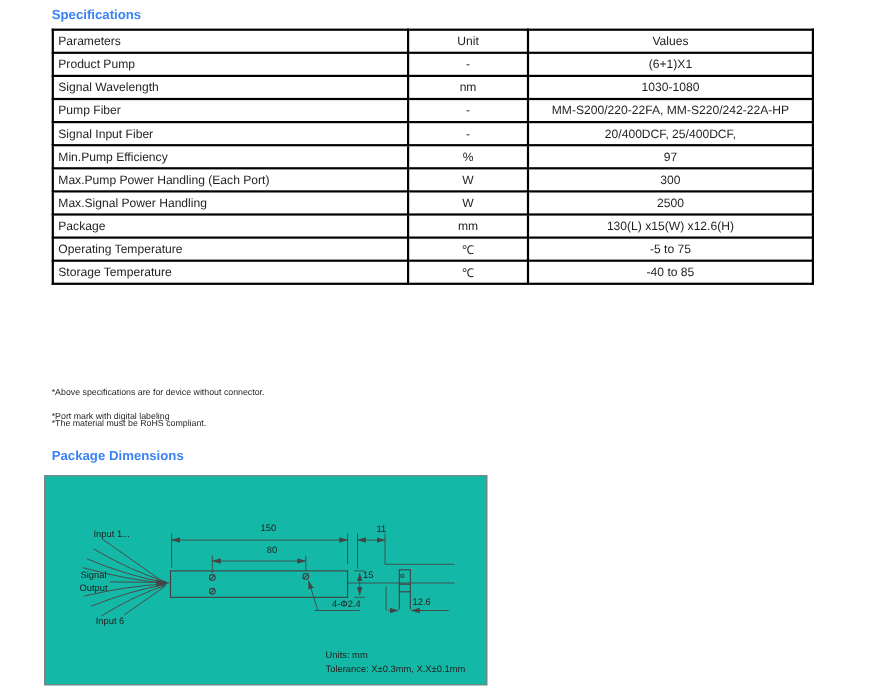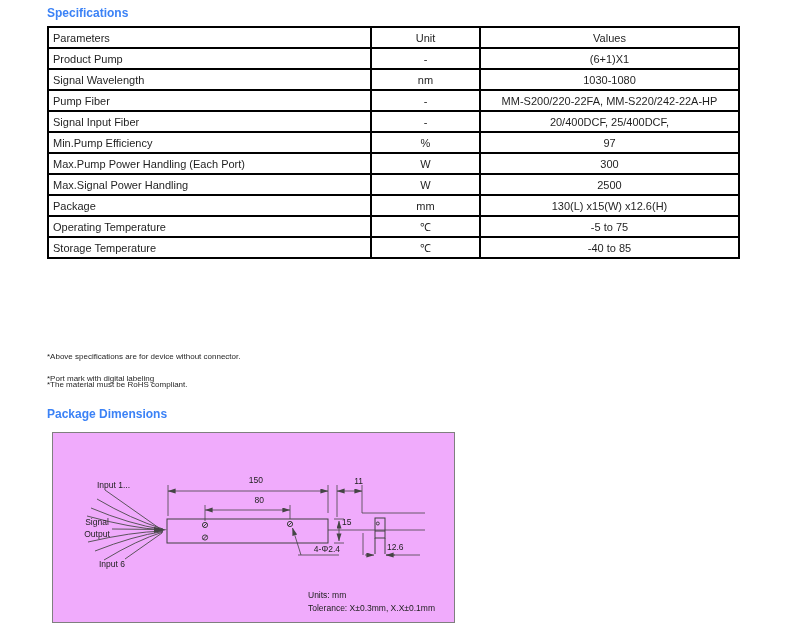--- a/index.html
+++ b/index.html
@@ -21,22 +21,22 @@
     border:2px solid #000;height:19px;font-size:11px;color:#1f1f1f;
     padding:0 4px;white-space:nowrap;overflow:hidden;
   }
   table.spec td.c{text-align:center;}
   .note{
     position:absolute;left:47px;font-size:8px;color:#1f1f1f;
   }
   #note-0{top:334px;margin-top:18px;} #note-1{top:374px;} #note-2{top:380px;}
 
   .diagram-box{
-    position:absolute;left:52px;top:432px;width:401px;height:189px;
-    border:1px solid #7f7f7f;background:#f0abfc;
+    position:absolute;left:40px;top:432px;width:401px;height:189px;
+    border:1px solid #7f7f7f;background:#14b8a6;
   }
   .diagram-box svg{position:absolute;left:0;top:0;}
   .dlabel{
     position:absolute;font-size:8.5px;color:#222;line-height:10px;white-space:nowrap;
   }
   .dlabel.center{text-align:right;}
   #lbl-input1{left:44px;top:47px;}
   #lbl-signal{left:26px;top:83px;width:36px;text-align:center;line-height:12px;}
   #lbl-input6{left:46px;top:126px;}
   #lbl-150{left:180px;top:42px;width:30px;}

